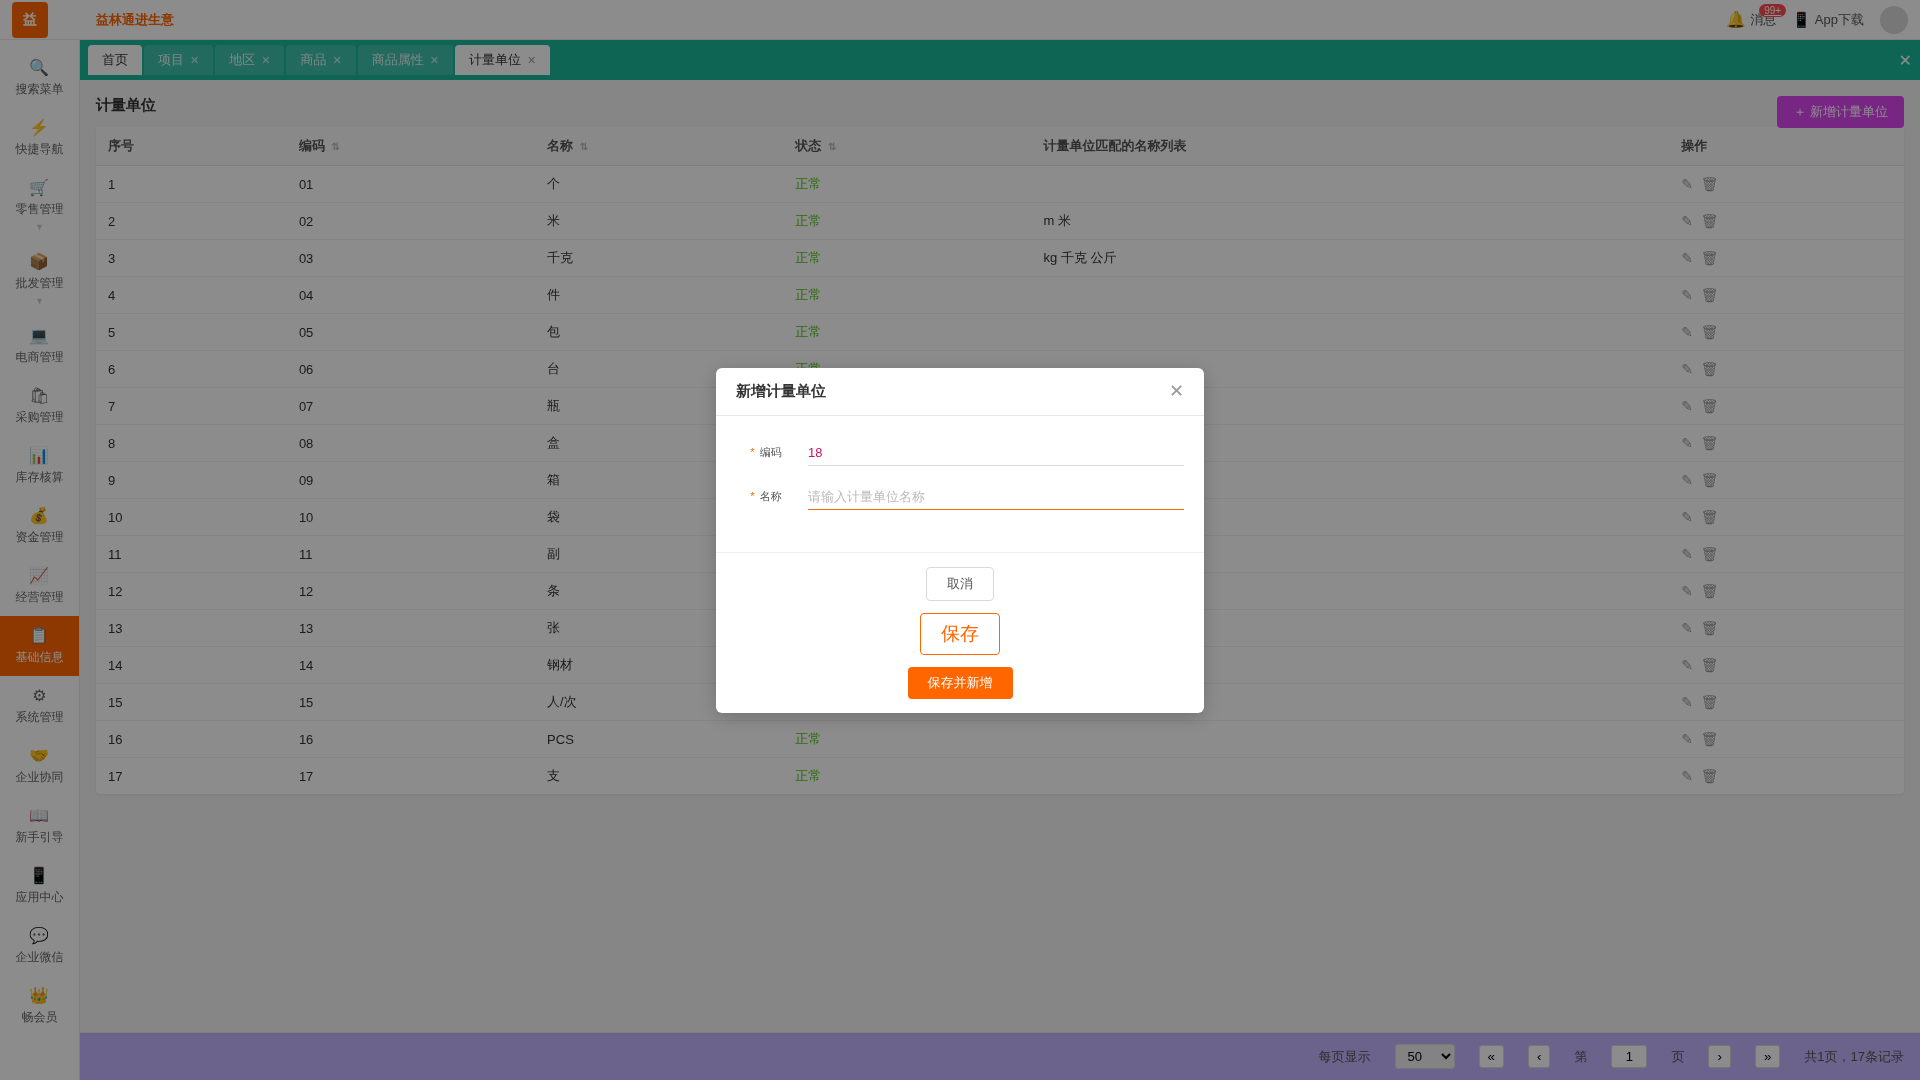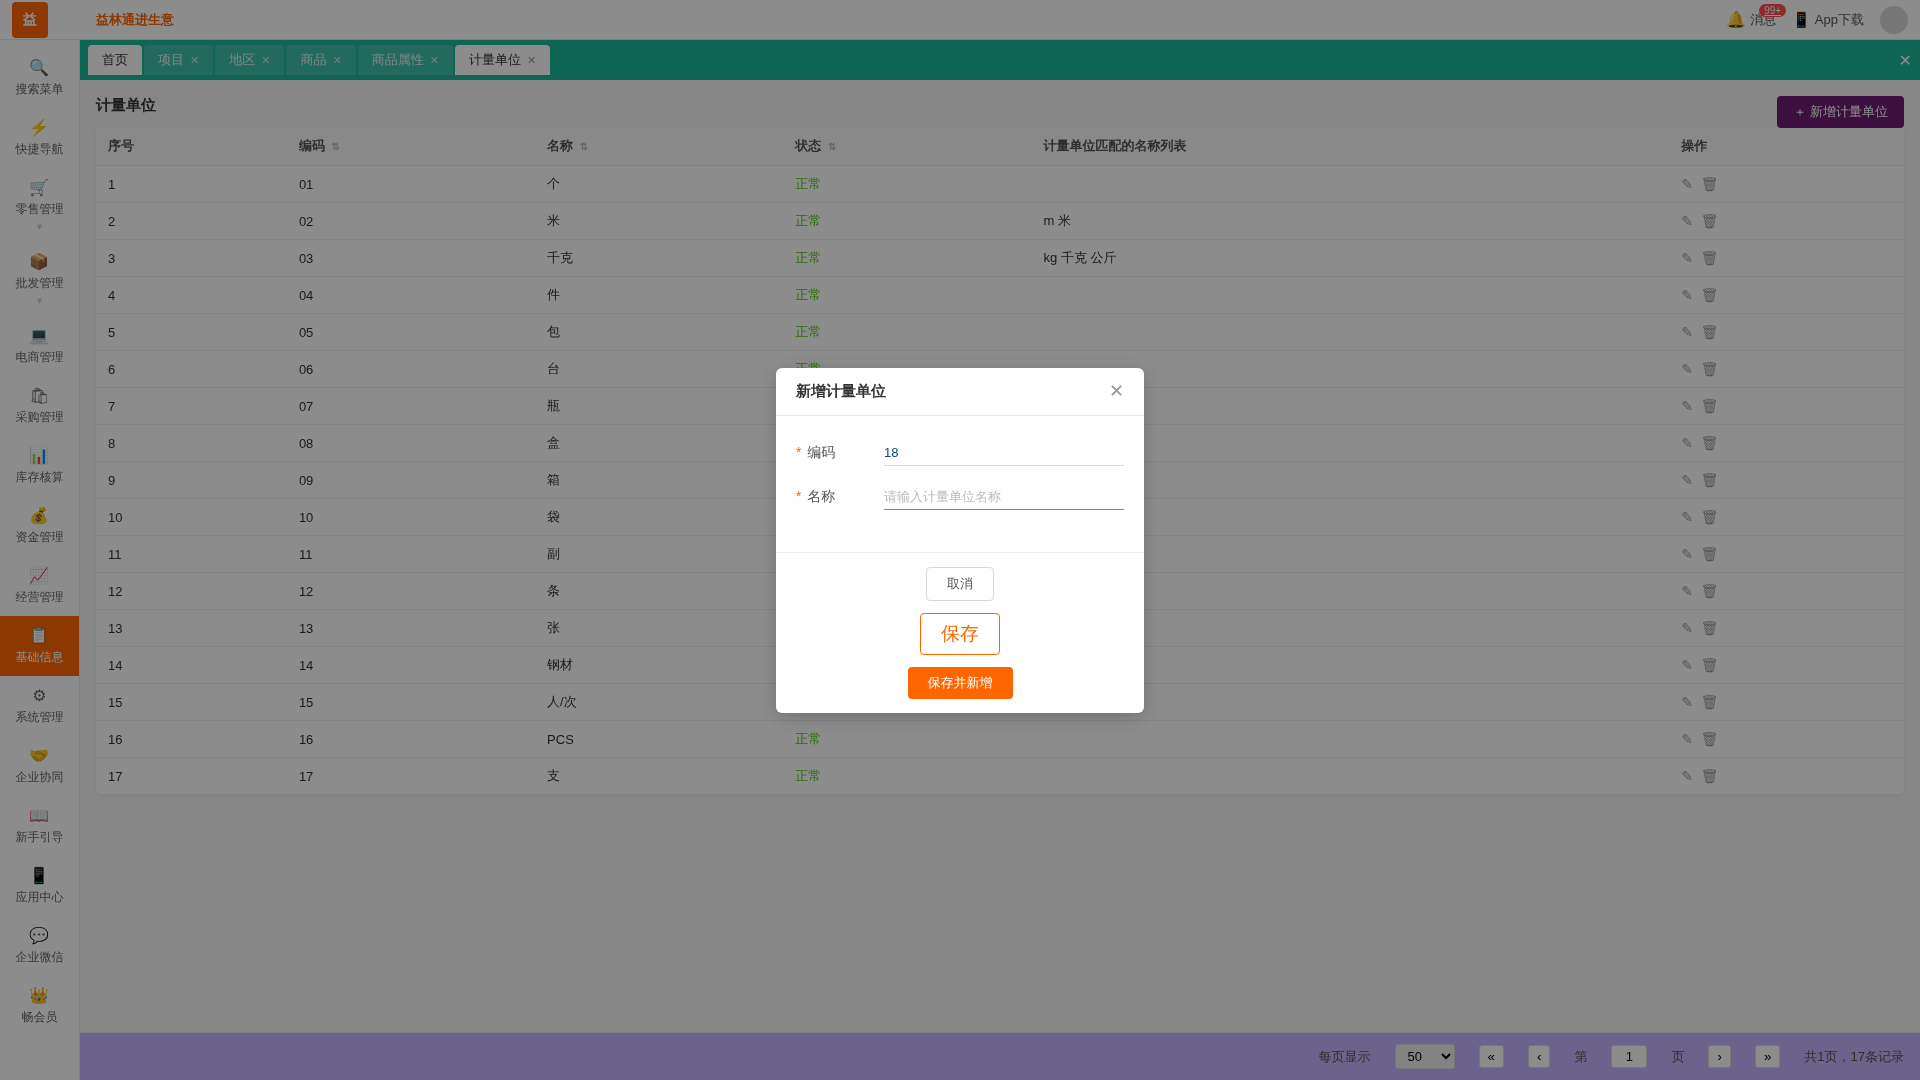--- a/index.html
+++ b/index.html
@@ -31,21 +31,21 @@
     .tab-bar { height: 40px; background: #1db89a; display: flex; align-items: center; padding: 0 8px; gap: 2px; flex-shrink: 0; }
     .tab { display: flex; align-items: center; gap: 6px; padding: 6px 14px; border-radius: 4px 4px 0 0; cursor: pointer; font-size: 13px; color: rgba(255,255,255,0.85); background: rgba(255,255,255,0.15); }
     .tab.active { background: #fff; color: #333; }
     .tab .tab-close { font-size: 11px; color: rgba(255,255,255,0.7); cursor: pointer; }
     .tab.active .tab-close { color: #999; }
     .tab-bar-close { margin-left: auto; color: #fff; cursor: pointer; font-size: 16px; }
 
     
     .page-content { flex: 1; padding: 16px; overflow-y: auto; background: #f5f5f5; position: relative; }
     .page-title { font-size: 15px; font-weight: 600; color: #333; margin-bottom: 12px; }
-    .add-btn { position: absolute; top: 16px; right: 16px; background: #701a75; color: #fff; border: none; padding: 7px 16px; border-radius: 4px; cursor: pointer; font-size: 13px; }
+    .add-btn { position: absolute; top: 16px; right: 16px; background: #d946ef; color: #fff; border: none; padding: 7px 16px; border-radius: 4px; cursor: pointer; font-size: 13px; }
 
     
     .table-wrap { background: #fff; border-radius: 4px; overflow: hidden; box-shadow: 0 1px 3px rgba(0,0,0,0.08); }
     table { width: 100%; border-collapse: collapse; }
     thead tr { background: #fafafa; }
     th { padding: 10px 12px; text-align: left; font-weight: 600; color: #555; border-bottom: 1px solid #e8e8e8; font-size: 13px; white-space: nowrap; }
     th.sortable { cursor: pointer; }
     th .sort-icon { color: #bbb; margin-left: 3px; font-size: 10px; }
     td { padding: 9px 12px; border-bottom: 1px solid #f0f0f0; color: #333; font-size: 13px; }
     tr:last-child td { border-bottom: none; }
@@ -54,29 +54,29 @@
     .action-icon { color: #999; cursor: pointer; font-size: 14px; }
 
     
     .pagination { height: 48px; background: #c4b5fd; border-top: 1px solid #e8e8e8; display: flex; align-items: center; justify-content: flex-end; padding: 0 16px; gap: 24px; font-size: 13px; color: #555; flex-shrink: 0; }
     .page-size-select { border: 1px solid #d9d9d9; padding: 3px 8px; border-radius: 3px; font-size: 13px; }
     .page-btn { border: 1px solid #d9d9d9; background: #fff; padding: 3px 8px; border-radius: 3px; cursor: pointer; }
     .page-input { border: 1px solid #d9d9d9; width: 36px; text-align: center; padding: 3px; border-radius: 3px; font-size: 13px; }
 
     
     .modal-overlay { position: fixed; top: 0; left: 0; width: 100%; height: 100%; background: rgba(0,0,0,0.45); z-index: 1000; display: flex; align-items: center; justify-content: center; }
-    .modal { background: #fff; border-radius: 6px; width: 368px; box-shadow: 0 4px 20px rgba(0,0,0,0.2); overflow: hidden; }
+    .modal { background: #fff; border-radius: 6px; width: 488px; box-shadow: 0 4px 20px rgba(0,0,0,0.2); overflow: hidden; }
     .modal-header { padding: 14px 20px; border-bottom: 1px solid #e8e8e8; display: flex; align-items: center; justify-content: space-between; }
     .modal-title { font-size: 15px; font-weight: 600; color: #333; }
     .modal-close { color: #999; cursor: pointer; font-size: 18px; line-height: 1; }
     .modal-body { padding: 24px 20px; }
     .form-row { display: flex; align-items: center; margin-bottom: 18px; }
-    .form-label { width: 60px; text-align: left; margin-right: 28px; color: #555; font-size: 14px; flex-shrink: 0; }
+    .form-label { width: 60px; text-align: center; margin-right: 12px; color: #555; font-size: 11px; flex-shrink: 0; }
     .required-star { color: #f60; margin-right: 2px; }
-    .form-input { flex: 1; border: none; border-bottom: 1px solid #d9d9d9; padding: 5px 0; font-size: 13px; outline: none; color: #0c4a6e; }
+    .form-input { flex: 1; border: none; border-bottom: 1px solid #d9d9d9; padding: 5px 0; font-size: 13px; outline: none; color: #be185d; }
     .form-input::placeholder { color: #bbb; }
     .form-input.active-border { border-bottom-color: #f60; }
     .modal-footer { padding: 14px 20px; display: flex; align-items: center; justify-content: center; gap: 12px; border-top: 1px solid #f0f0f0; flex-direction: column; }
     .btn-cancel { border: 1px solid #d9d9d9; background: #fff; color: #555; padding: 7px 20px; border-radius: 4px; cursor: pointer; font-size: 13px; }
     .btn-save { border: 1px solid #f60; background: #fff; color: #f60; padding: 7px 20px; border-radius: 4px; cursor: pointer; font-size: 19px; }
     .btn-save-new { background: #f60; color: #fff; border: none; padding: 7px 20px; border-radius: 4px; cursor: pointer; font-size: 13px; }
   </style>
 </head>
 <body>
 

